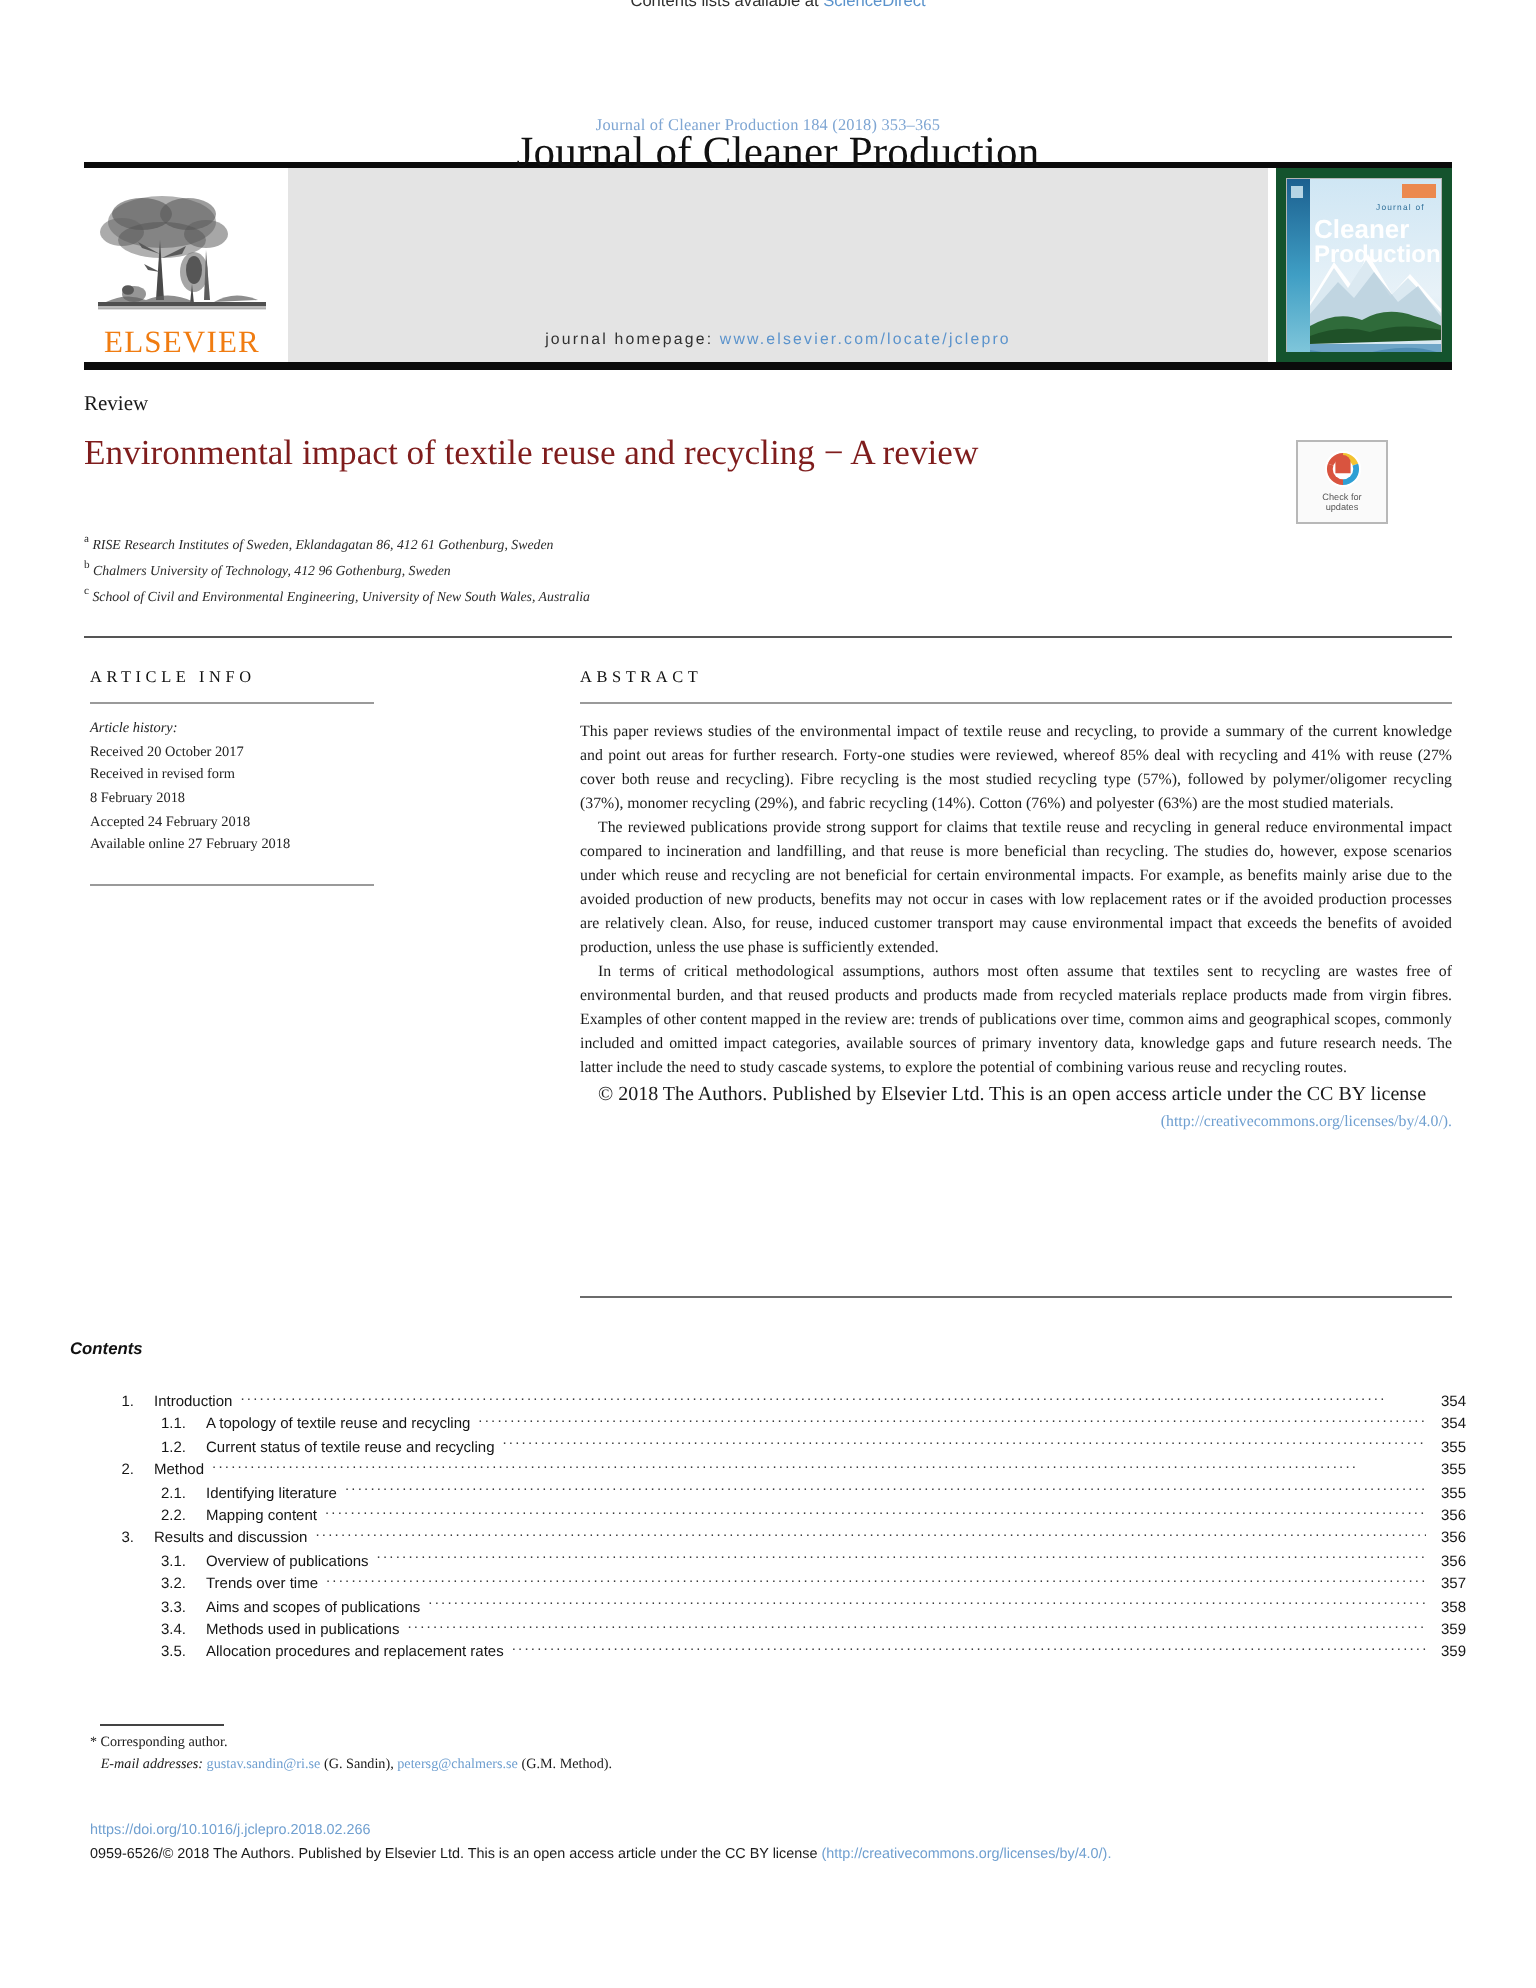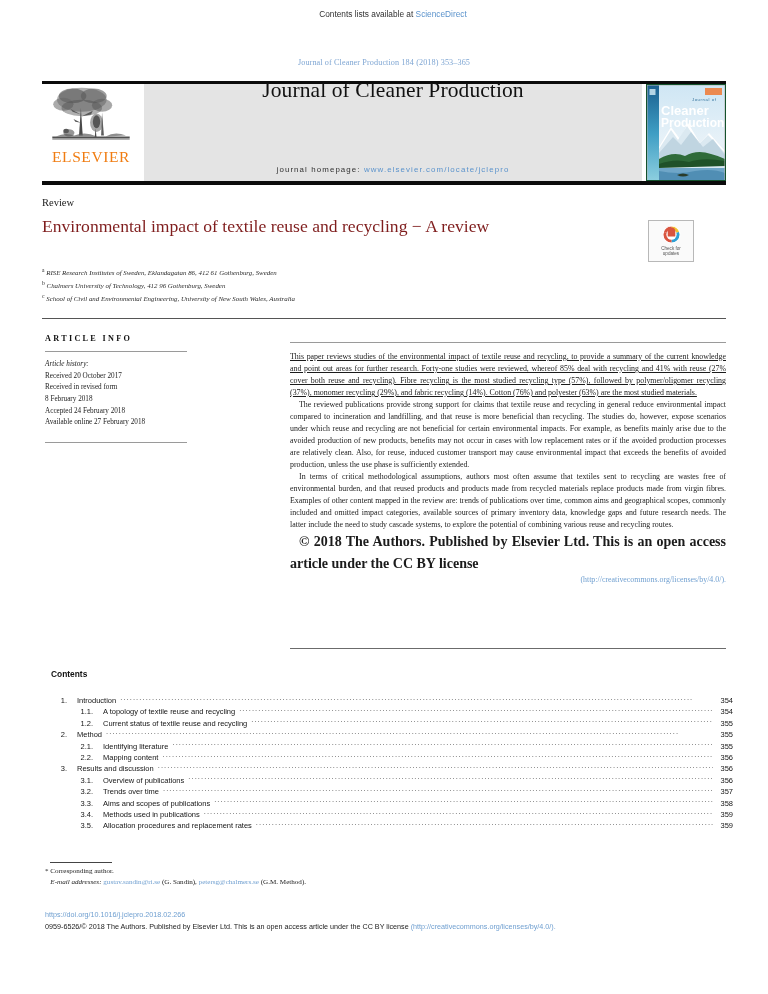--- a/index.html
+++ b/index.html
@@ -30,21 +30,21 @@
     position: absolute; left: 42px; top: 181px; width: 684px;
     height: 4px; background: #0b0b0b;
   }
   .masthead {
     position: absolute; left: 42px; top: 84px; width: 684px; height: 97px;
     display: flex; align-items: stretch;
   }
   .elsevier-logo {
     width: 98px; flex: 0 0 98px; position: relative;
     display: flex; flex-direction: column; align-items: center;
-    justify-content: flex-end; padding-bottom: 17px;
+    justify-content: flex-end; padding-bottom: 2px;
   }
   .elsevier-tree { width: 88px; height: 70px; }
   .elsevier-word {
     font-family: "Liberation Serif", serif;
     font-size: 15.5px; color: #f07c11; letter-spacing: .6px;
     font-weight: 400; line-height: 1;
   }
   .band {
     flex: 1 1 auto; background: #e4e4e4; margin-left: 4px;
     position: relative; display: flex; flex-direction: column;
@@ -54,28 +54,28 @@
     font-family: "Liberation Sans", sans-serif;
     font-size: 8.3px; color: #303030; margin-top: 6px;
   }
   .band-top .sd { color: #5b93cc; }
   .band-title {
     font-family: "Liberation Serif", serif;
     font-size: 21.5px; color: #111; margin-top: 13px; letter-spacing: .1px;
   }
   .band-home {
     font-family: "Liberation Sans", sans-serif;
-    font-size: 7.9px; color: #303030; margin-top: 16px; margin-bottom: 7px;
+    font-size: 7.9px; color: #303030; margin-top: 30px; margin-bottom: 7px;
     letter-spacing: 1.1px;
   }
   .band-home .url { color: #5b93cc; }
   .cover {
     flex: 0 0 78px; width: 78px; margin-left: 4px;
     position: relative; overflow: hidden;
-    border: 1px solid #14532d; background: #ec4899;
+    border: 5px solid #14532d; background: #ec4899;
   }
 
   
   .doctype {
     position: absolute; left: 42px; top: 197px;
     font-size: 10.5px; color: #1a1a1a;
   }
   .title {
     position: absolute; left: 42px; top: 216px; width: 580px;
     font-size: 17.6px; line-height: 1.25; color: #7f1d1d;
@@ -109,55 +109,55 @@
 
   
   .rule-main {
     position: absolute; left: 42px; top: 318px; width: 684px;
     height: 1.4px; background: #555;
   }
   .infoblock { position: absolute; left: 45px; top: 334px; width: 185px; }
   .absblock { position: absolute; left: 290px; top: 334px; width: 436px; }
   .sec-head {
     font-family: "Liberation Serif", serif;
-    font-size: 8.2px; font-weight: bold; letter-spacing: 2.3px;
+    font-size: 8.2px; font-weight: normal; letter-spacing: 2.3px;
     color: #111; text-transform: uppercase;
   }
   .sec-rule { height: 1px; background: #9a9a9a; margin-top: 8px; }
   .infoblock .sec-rule { width: 142px; }
   .absblock .sec-rule { width: 436px; }
 
   .hist { margin-top: 7px; font-size: 7.2px; line-height: 1.62; color: #222; }
   .hist .lab { font-style: italic; }
   .kw-rule { width: 142px; height: 1px; background: #9a9a9a; margin-top: 13px; }
   .kw { margin-top: 7px; font-size: 7.4px; line-height: 1.62; color: #222; }
   .kw .lab { font-style: italic; }
 
   .abs-p {
     font-size: 7.9px; line-height: 1.52; color: #1b1b1b;
     text-align: justify; margin: 0;
   }
-  .abs-p.first { margin-top: 8px; text-decoration: underline; }
+  .abs-p.first { margin-top: 8px; }
   .abs-p.ind { text-indent: 9px; }
   .abs-copy {
-    font-size: 14px; line-height: 1.52; color: #1b1b1b;
-    text-align: justify; margin: 0; text-indent: 9px; font-weight: bold;
+    font-size: 10px; line-height: 1.52; color: #1b1b1b;
+    text-align: justify; margin: 0; text-indent: 9px;
   }
   .abs-lic { text-align: right; }
   a.lnk, .lnk { color: #6f9fd0; text-decoration: none; }
   .rule-abs-end {
     position: absolute; left: 290px; top: 648px; width: 436px;
     height: 1.2px; background: #6b6b6b;
   }
 
   
   .contents-head {
-    position: absolute; left: 51px; top: 669px;
-    font-family: "Liberation Sans", sans-serif;
-    font-size: 8.4px; font-weight: bold; color: #111;
+    position: absolute; left: 35px; top: 669px;
+    font-family: "Liberation Sans", sans-serif;
+    font-size: 8.4px; font-weight: bold; color: #111; font-style: italic;
   }
   .toc { position: absolute; left: 45px; top: 695px; width: 688px; }
   .toc-row {
     display: flex; align-items: baseline;
     font-family: "Liberation Sans", sans-serif;
     font-size: 7.5px; color: #151515; line-height: 1.52;
     white-space: nowrap;
   }
   .toc-num { flex: 0 0 auto; text-align: right; }
   .toc-row.lvl1 .toc-num { width: 22px; }
@@ -316,20 +316,21 @@
       <div>Received 20 October 2017</div>
       <div>Received in revised form</div>
       <div>8 February 2018</div>
       <div>Accepted 24 February 2018</div>
       <div>Available online 27 February 2018</div>
     </div>
     <div class="kw-rule"></div>
   </div>
 
   <div class="absblock">
+    <div class="sec-head">ABSTRACT</div>
     <div class="sec-rule"></div>
     <p class="abs-p first">This paper reviews studies of the environmental impact of textile reuse and recycling, to provide a summary of the current knowledge and point out areas for further research. Forty-one studies were reviewed, whereof 85% deal with recycling and 41% with reuse (27% cover both reuse and recycling). Fibre recycling is the most studied recycling type (57%), followed by polymer/oligomer recycling (37%), monomer recycling (29%), and fabric recycling (14%). Cotton (76%) and polyester (63%) are the most studied materials.</p>
     <p class="abs-p ind">The reviewed publications provide strong support for claims that textile reuse and recycling in general reduce environmental impact compared to incineration and landfilling, and that reuse is more beneficial than recycling. The studies do, however, expose scenarios under which reuse and recycling are not beneficial for certain environmental impacts. For example, as benefits mainly arise due to the avoided production of new products, benefits may not occur in cases with low replacement rates or if the avoided production processes are relatively clean. Also, for reuse, induced customer transport may cause environmental impact that exceeds the benefits of avoided production, unless the use phase is sufficiently extended.</p>
     <p class="abs-p ind">In terms of critical methodological assumptions, authors most often assume that textiles sent to recycling are wastes free of environmental burden, and that reused products and products made from recycled materials replace products made from virgin fibres. Examples of other content mapped in the review are: trends of publications over time, common aims and geographical scopes, commonly included and omitted impact categories, available sources of primary inventory data, knowledge gaps and future research needs. The latter include the need to study cascade systems, to explore the potential of combining various reuse and recycling routes.</p>
     <p class="abs-copy"><span>© 2018 The Authors. Published by Elsevier Ltd. This is an open access article under the CC BY license</span></p>
     <p class="abs-p abs-lic"><span class="lnk">(http://creativecommons.org/licenses/by/4.0/).</span></p>
   </div>
   <div class="rule-abs-end"></div>
 
   <div class="contents-head">Contents</div>

